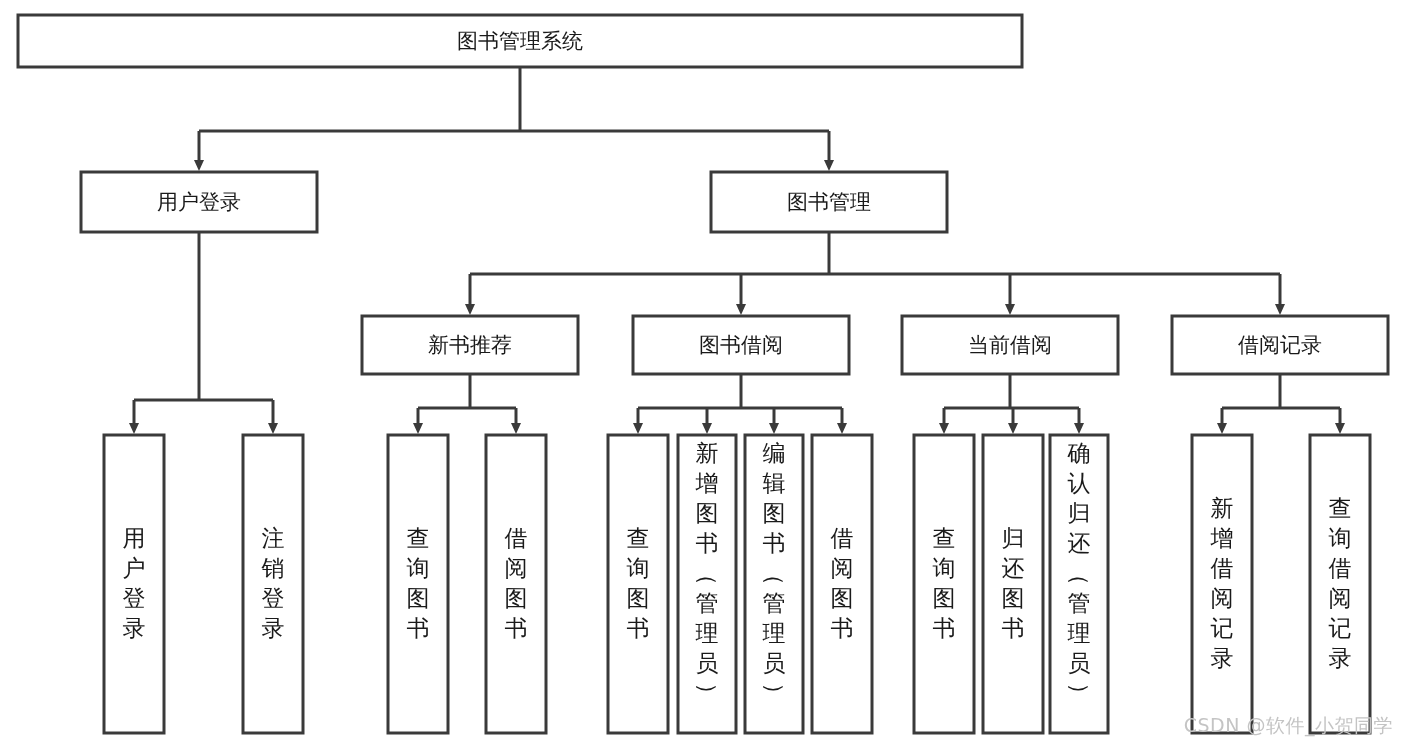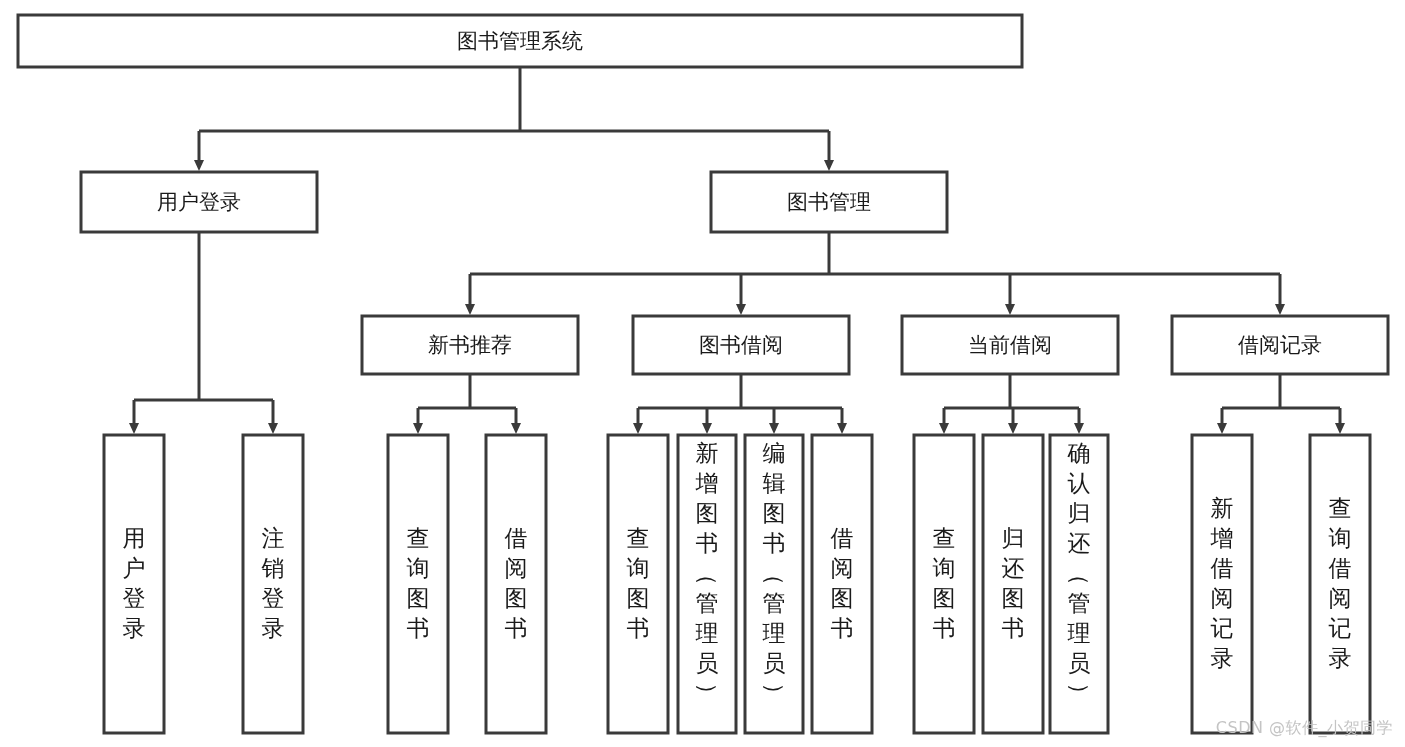--- a/index.html
+++ b/index.html
@@ -52,21 +52,21 @@
     font-family: "DejaVu Sans", "Liberation Sans", sans-serif;
     font-size: 23px;
     fill: #1a1a1a;
     text-anchor: middle;
   }
   .watermark {
     position: absolute;
     right: 12px;
     bottom: 8px;
     font-family: "DejaVu Sans", "Liberation Sans", sans-serif;
-    font-size: 16px;
+    font-size: 19px;
     color: #c4c4c4;
     white-space: nowrap;
     letter-spacing: 0.5px;
     pointer-events: none;
     text-align: center;
   }
 </style>
 </head>
 <body>
 

